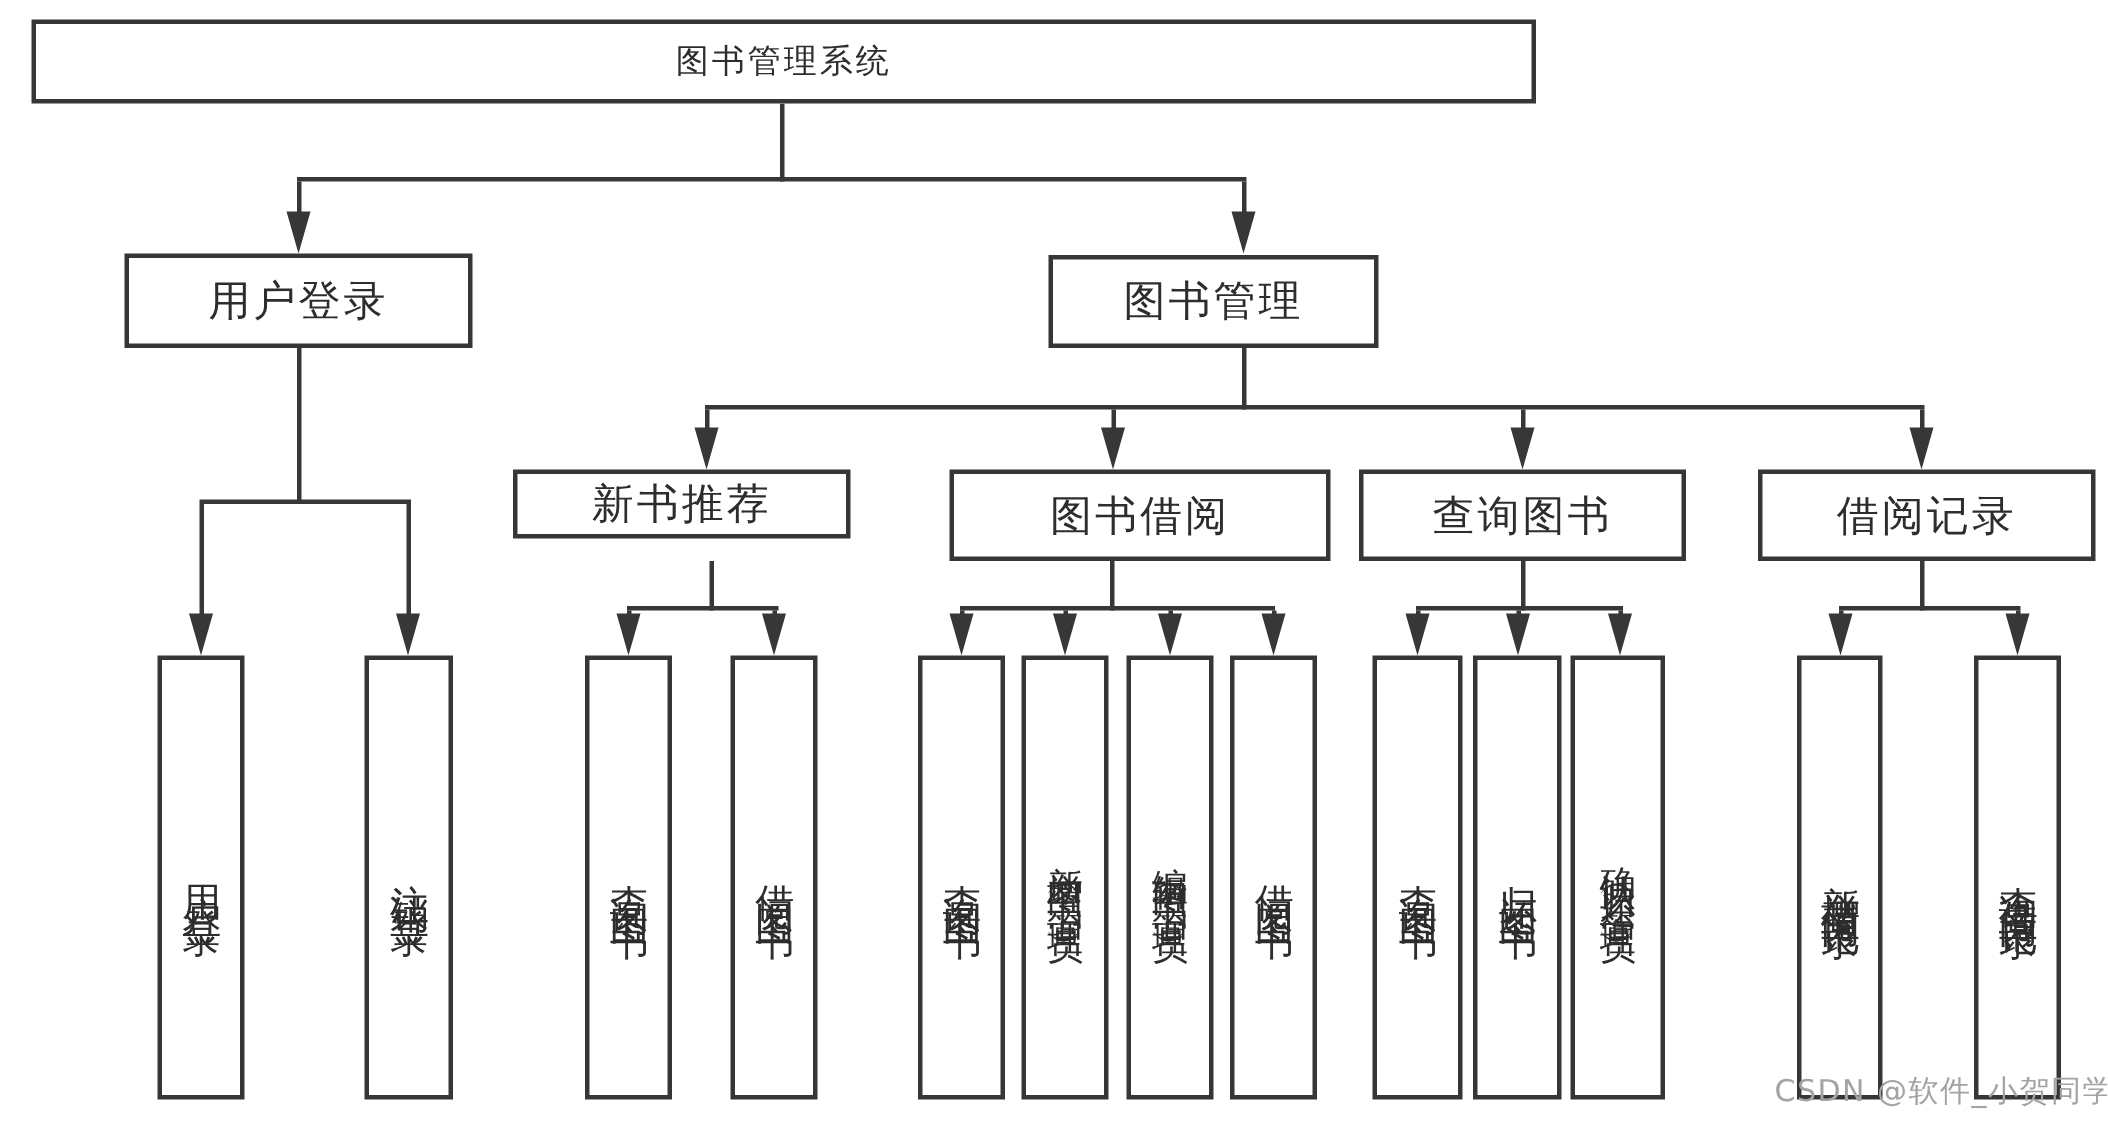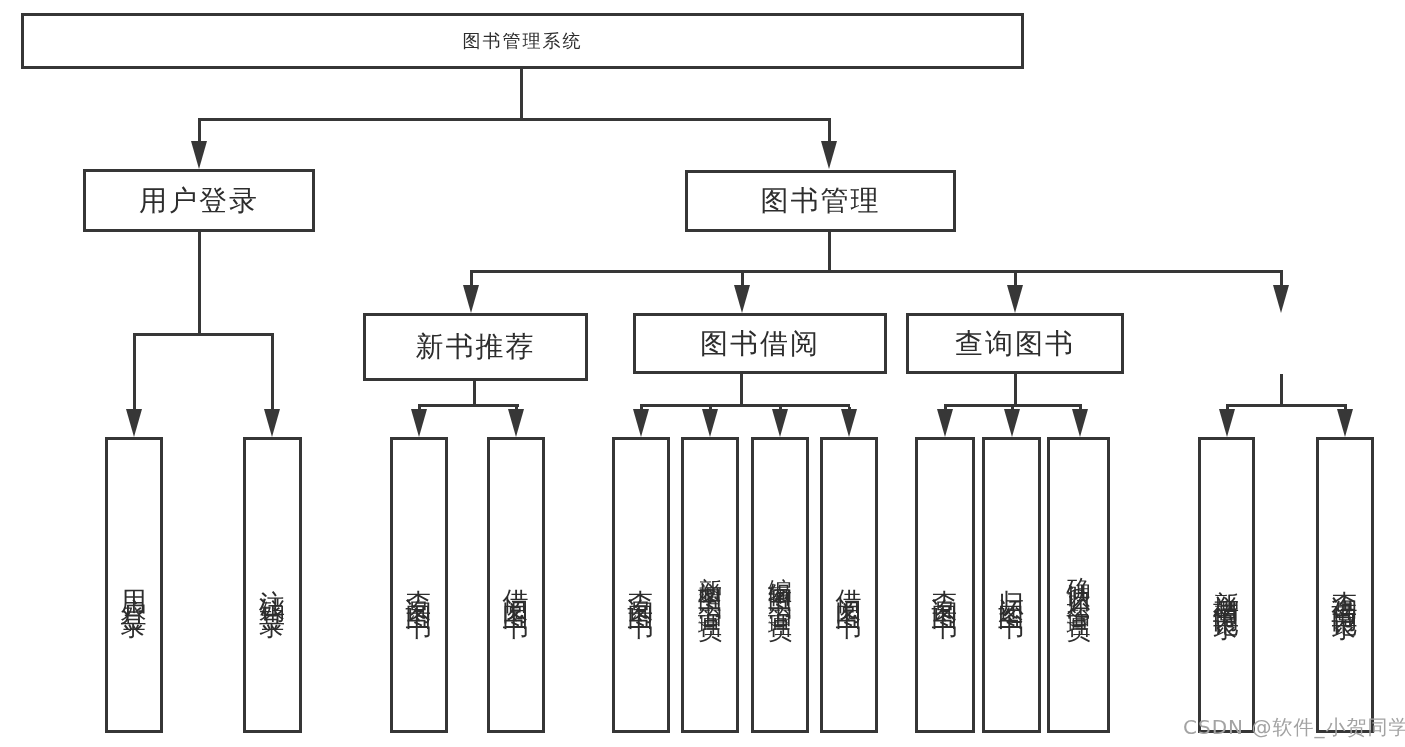--- a/index.html
+++ b/index.html
@@ -13,21 +13,21 @@
   }
   
   .box{
     position:absolute;
     background:#ffffff;
     border:3px solid #363636;
     box-sizing:border-box;
     display:flex;align-items:center;justify-content:center;
     color:#2d2d2d;
   }
-  .box.root{font-size:18px;letter-spacing:2px;}
+  .box.root{font-size:22px;letter-spacing:2px;}
   .box.hdr{font-size:28px;letter-spacing:2px;}
   .box.leaf{top:437px;height:296px;}
   .vtext{
     writing-mode:vertical-rl;
     text-orientation:mixed;
     white-space:nowrap;
     line-height:1;
   }
   .vt4{font-size:26px;letter-spacing:8px;}
   .vt6{font-size:26px;letter-spacing:5px;}
@@ -115,32 +115,35 @@
   <div class="vline" style="left:1344px;top:407px;height:6px"></div>
   <div class="ah" style="left:1337px;top:409px"></div>
 
   <div class="box root" style="left:21px;top:13px;width:1003px;height:56px">
     <span>图书管理系统</span>
   </div>
 
   <div class="box hdr" style="left:83px;top:169px;width:232px;height:63px">
     <span>用户登录</span>
   </div>
-  <div class="box hdr" style="left:685px;top:170px;width:271px;height:62px">
+  <div class="box hdr" style="left:699px;top:170px;width:220px;height:62px">
     <span>图书管理</span>
   </div>
 
-  <div class="box hdr" style="left:363px;top:313px;width:225px;height:68px">
+  <div class="box hdr" style="left:342px;top:313px;width:225px;height:46px">
     <span>新书推荐</span>
   </div>
   <div class="box hdr" style="left:633px;top:313px;width:254px;height:61px">
     <span>图书借阅</span>
   </div>
   <div class="box hdr" style="left:906px;top:313px;width:218px;height:61px">
     <span>查询图书</span>
+  </div>
+  <div class="box hdr" style="left:1172px;top:313px;width:225px;height:61px">
+    <span>借阅记录</span>
   </div>
 
   <div class="box leaf" style="left:105px;width:58px">
     <span class="vtext vt4">用户登录</span>
   </div>
   <div class="box leaf" style="left:243px;width:59px">
     <span class="vtext vt4">注销登录</span>
   </div>
 
   <div class="box leaf" style="left:390px;width:58px">

